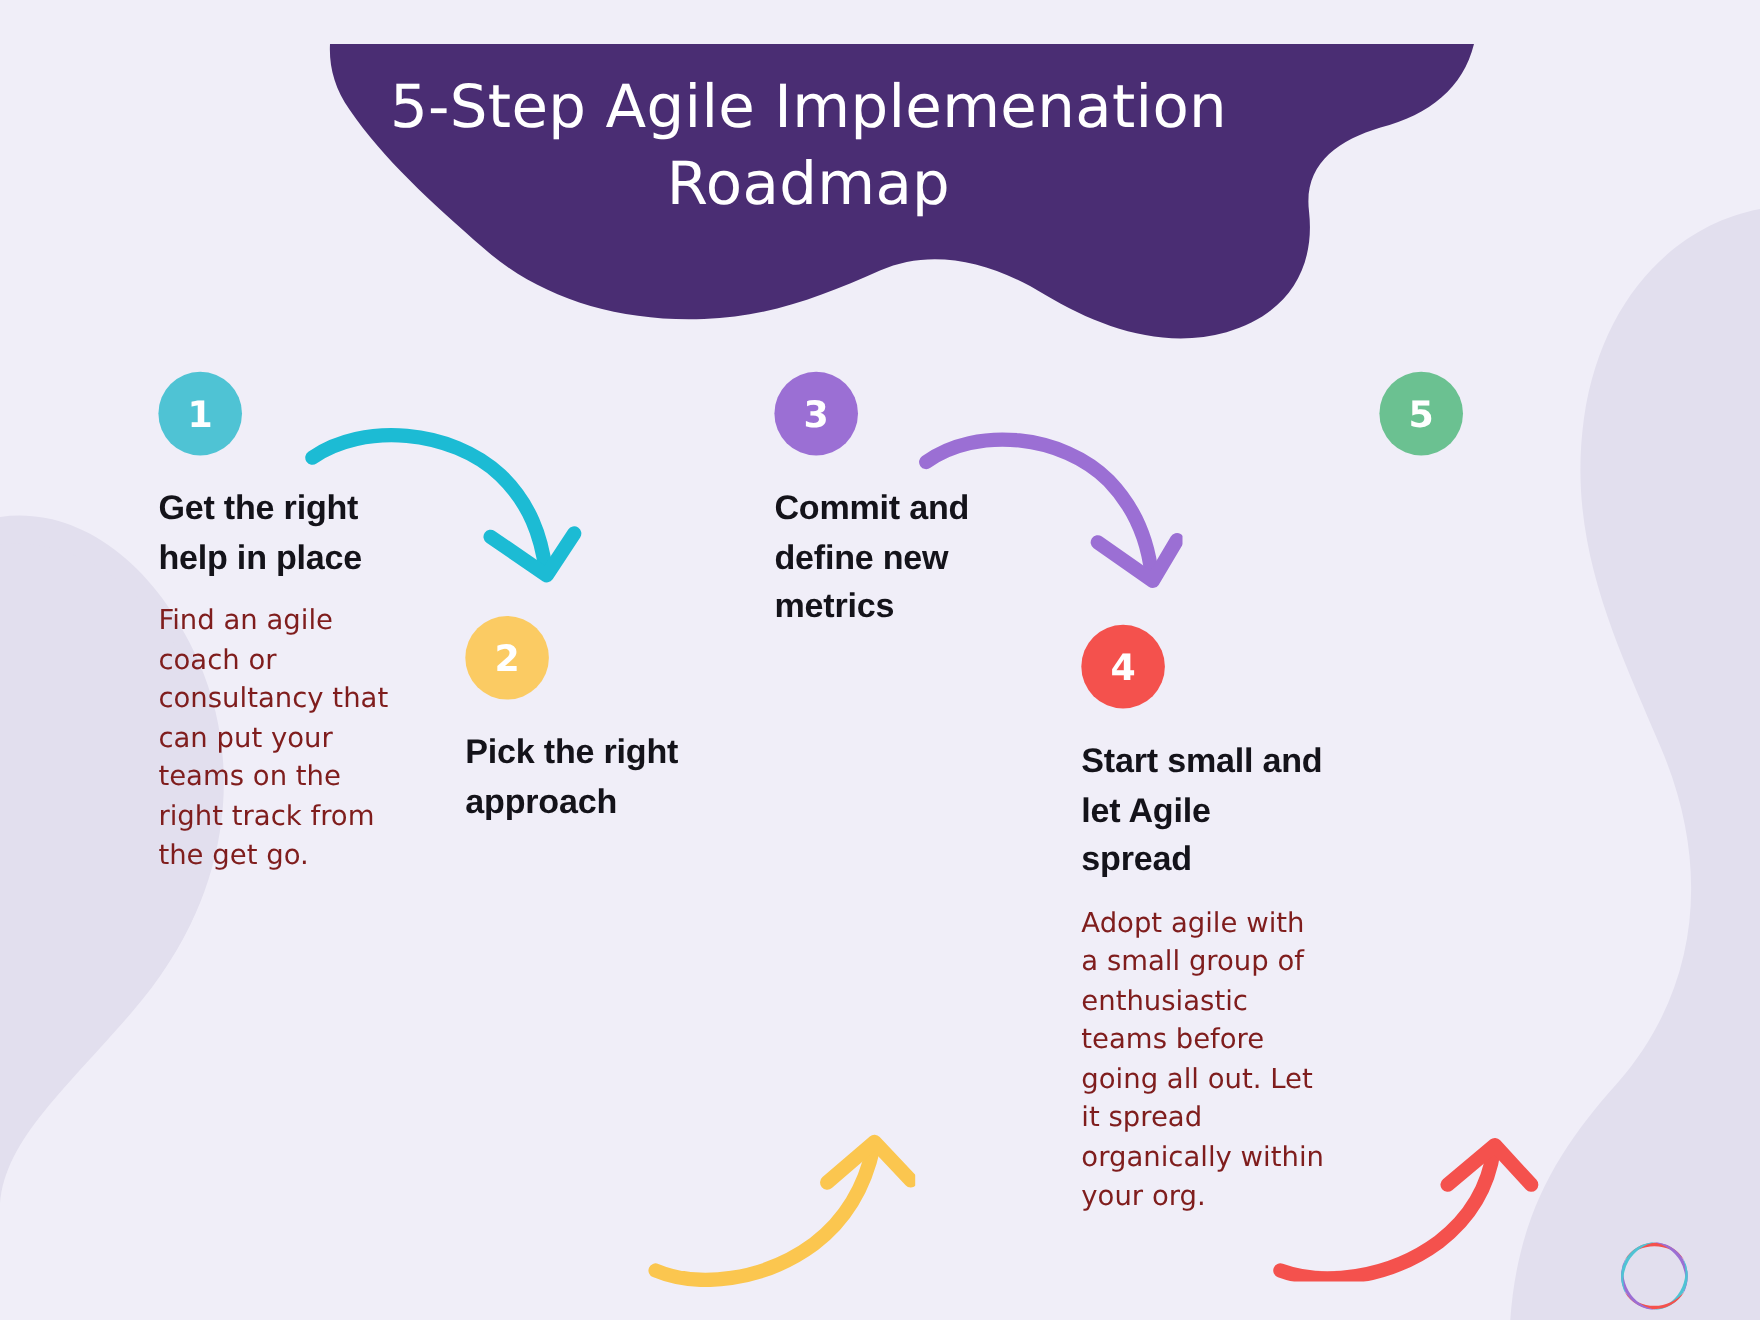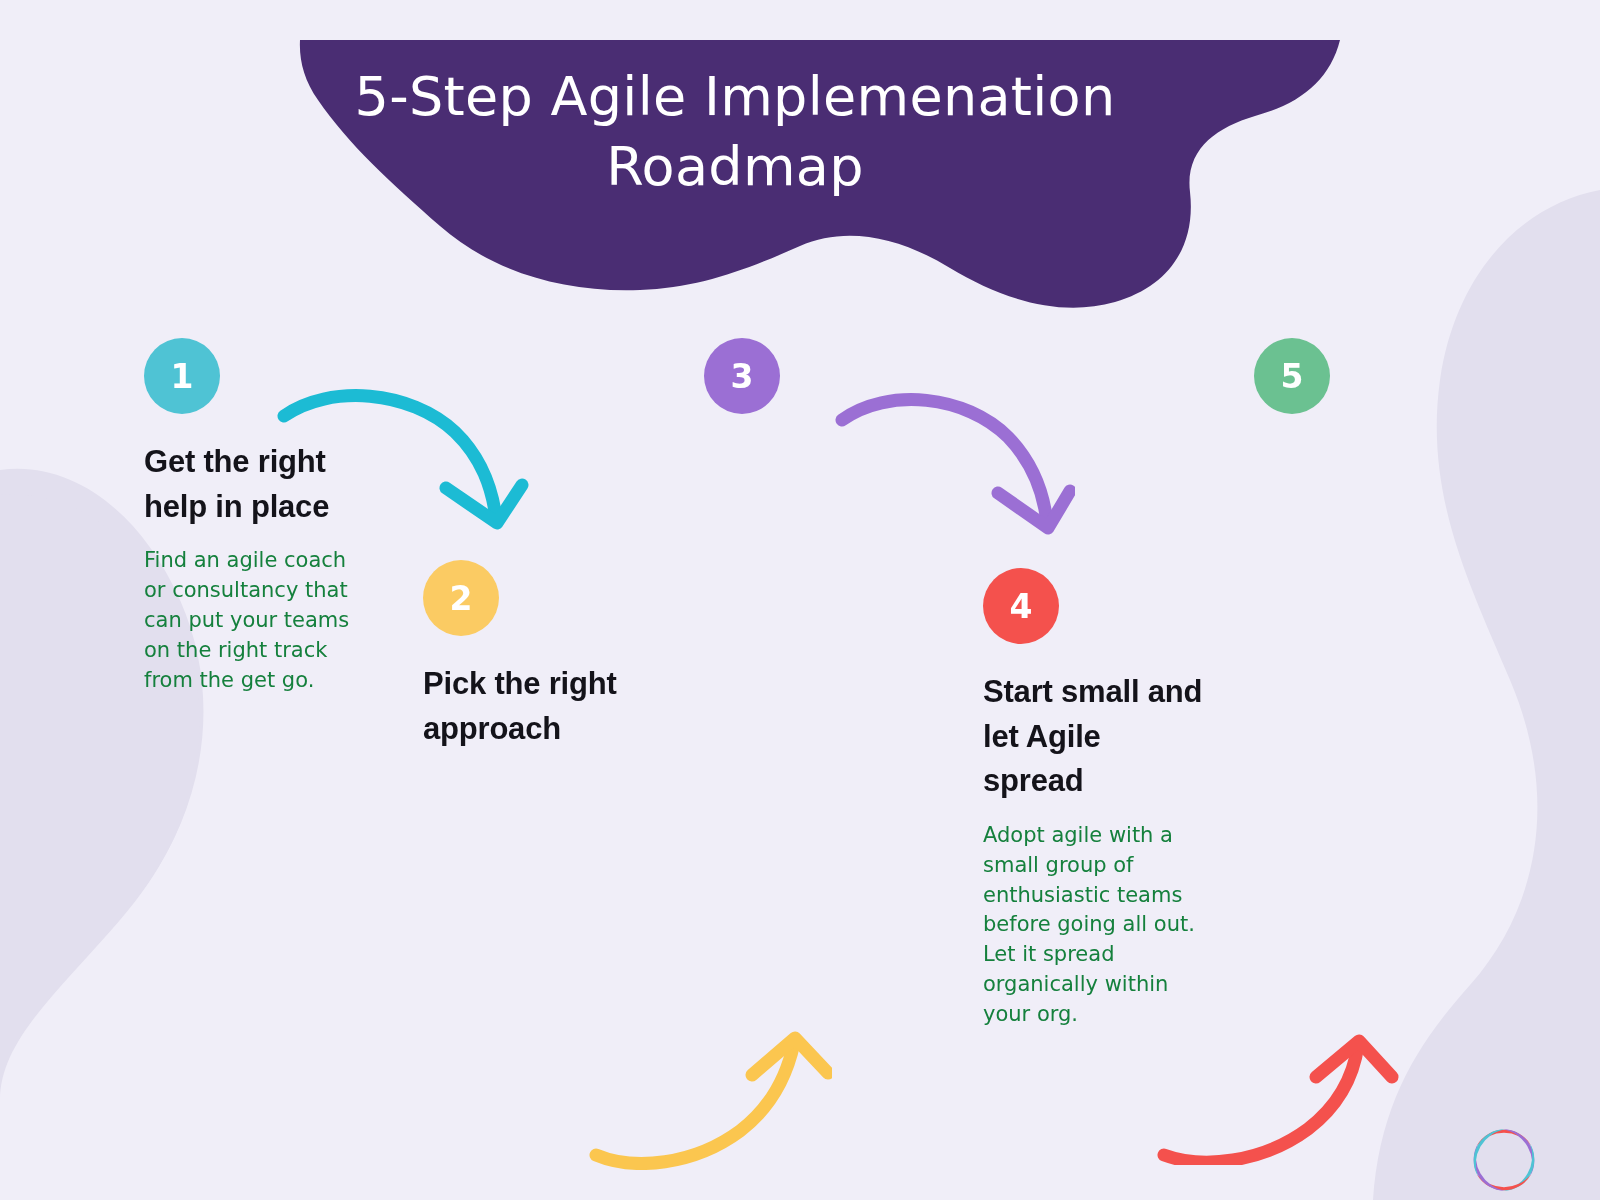--- a/index.html
+++ b/index.html
@@ -76,23 +76,23 @@
     margin-top: 26px;
     font-size: 31px;
     line-height: 1.44;
     font-weight: 700;
     color: #14131A;
     letter-spacing: -0.2px;
     font-family: Liberation Sans, sans-serif;
   }
   .step-body {
     margin-top: 17px;
-    font-size: 21px;
+    font-size: 25px;
     line-height: 1.42;
-    color: #15803d;
+    color: #7f1d1d;
     font-family: "DejaVu Sans", sans-serif;
     font-weight: 400;
   }
 
   
   #step-1 { left: 144px; top: 298px;  width: 225px; }
   #step-2 { left: 423px; top: 520px;  width: 228px; }
   #step-3 { left: 704px; top: 298px;  width: 222px; }
   #step-4 { left: 983px; top: 528px;  width: 222px; }
   #step-5 { left: 1254px; top: 298px; width: 248px; }
@@ -182,20 +182,21 @@
     <div class="step-badge" style="background: rgb(251, 203, 99);">
       <span>2</span>
     </div>
     <div class="step-title">Pick the right approach</div>
   </div>
 
   <div class="step" id="step-3">
     <div class="step-badge" style="background: rgb(155, 111, 212);">
       <span>3</span>
     </div>
+    <div class="step-title">Commit and define new metrics</div>
   </div>
 
   <div class="step" id="step-4">
     <div class="step-badge" style="background: rgb(244, 81, 77);">
       <span>4</span>
     </div>
     <div class="step-title">Start small and let Agile spread</div>
     <div class="step-body">Adopt agile with a small group of enthusiastic teams before going all out. Let it spread organically within your org.</div>
   </div>
 

